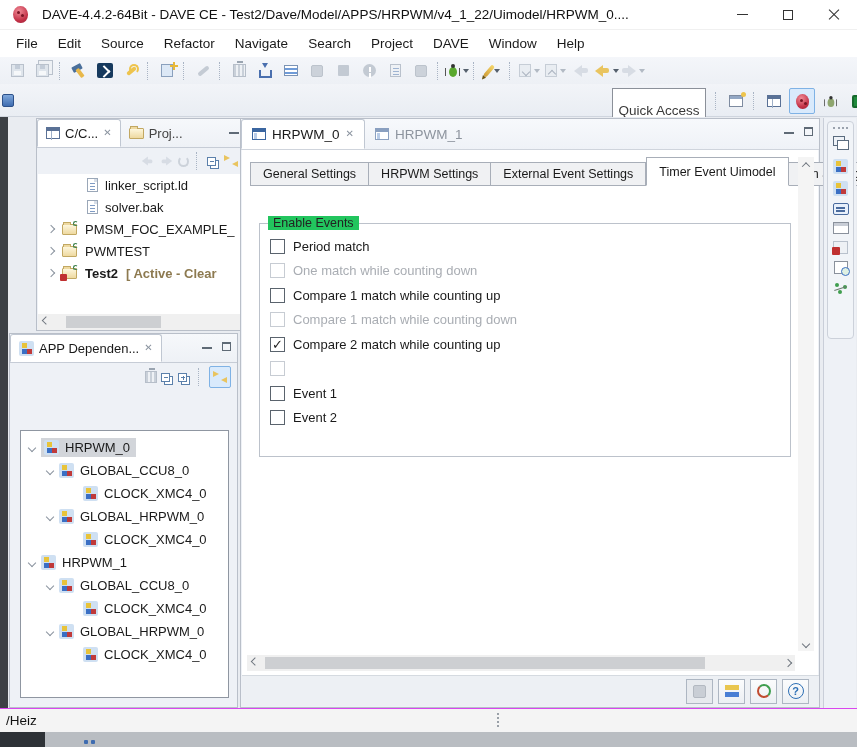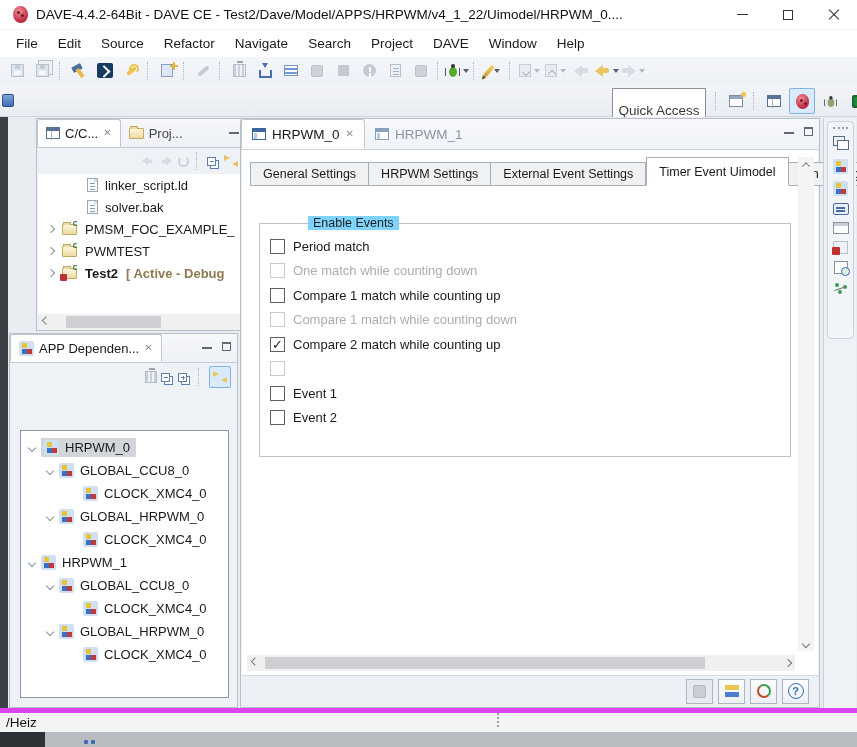--- a/index.html
+++ b/index.html
@@ -3,21 +3,21 @@
 <meta charset="utf-8">
 <style>
   * { margin:0; padding:0; box-sizing:border-box; }
   html,body { width:857px; height:747px; }
   body { position:relative; font-family:"Liberation Sans",sans-serif; background:#fff; overflow:hidden; color:#1a1a1a; }
 
   
   .titlebar { position:absolute; left:0; top:0; width:857px; height:30px; background:#fff; display:flex; align-items:center; border-bottom:1px solid #f0f0f0;}
   .logo { width:15px; height:17px; margin-left:13px; background:radial-gradient(circle at 40% 30%,#f08a96,#c23046 65%,#9c2438); border-radius:50% 50% 48% 52%; position:relative; flex:none;}
   .logo::before { content:""; position:absolute; left:4px; top:5px; width:3px; height:3px; border-radius:50%; background:#7a1626; box-shadow:4px 3px 0 #7a1626; }
-  .title-text { margin-left:8px; font-size:13.5px; color:#111; white-space:nowrap; }
+  .title-text { margin-left:14px; font-size:13.5px; color:#111; white-space:nowrap; }
   .win-controls { margin-left:auto; display:flex; height:30px; }
   .win-btn { width:46px; height:30px; display:flex; align-items:center; justify-content:center; position:relative; }
   .g-min { width:11px; height:1px; background:#333; }
   .g-max { width:10px; height:10px; border:1px solid #333; }
   .g-close1,.g-close2 { position:absolute; width:14px; height:1px; background:#333; }
   .g-close1 { transform:rotate(45deg);} .g-close2 { transform:rotate(-45deg);}
 
   .menubar { position:absolute; left:0; top:30px; width:857px; height:27px; background:#fff; display:flex; align-items:center; padding-left:6px; font-size:13.5px; }
   .menu-item { padding:4px 10px; }
 
@@ -159,21 +159,21 @@
   .i-formwin::before { content:""; position:absolute; left:0; top:0; width:100%; height:3px; background:#3b66a0; }
   .i-formwin::after { content:""; position:absolute; left:1px; top:4px; width:3px; height:6px; background:#b8cce8; }
   .i-formwin.dim { border-color:#8aa0c0; } .i-formwin.dim::before { background:#8aa0c0; }
   .ed-content { position:absolute; left:1px; top:31px; width:576px; height:527px; background:#fff; }
   .stabs { position:absolute; left:8px; top:6px; right:22px; display:flex; align-items:flex-end; height:30px;}
   .stabs::after { content:""; flex:1; height:24px; border-bottom:1px solid #a8aeb8; }
   .stab { padding:0 12px; border:1px solid #a8aeb8; border-left:none; background:#f0f1f3; font-size:12.5px; height:24px; display:flex; align-items:center; white-space:nowrap;}
   .stab:first-child { border-left:1px solid #a8aeb8; }
   .stab.active { background:#fff; height:29px; border-left:1px solid #a8aeb8; border-bottom:1px solid #fff; z-index:2; }
   .group { position:absolute; left:17px; top:73px; width:532px; height:234px; border:1px solid #bcc2cb; }
-  .group-title { position:absolute; top:-8px; left:8px; background:#7dd3fc; padding:0 5px; font-size:12.5px; color:#222;margin-left:40px; }
+  .group-title { position:absolute; top:-8px; left:8px; background:#22c55e; padding:0 5px; font-size:12.5px; color:#222; }
   .cblist { position:absolute; left:10px; top:10px; right:10px; }
   .cbrow { display:flex; align-items:center; gap:8px; height:24.5px; font-size:13px; }
   .cb { width:15px; height:15px; border:1px solid #5a636d; background:#fff; position:relative; flex:none;}
   .cb.dis { border-color:#c7ccd3; }
   .cb.checked::after { content:"\2713"; position:absolute; left:1px; top:-1px; font-size:13px; color:#222; }
   .cbrow.dis .cblabel { color:#a9adb3; }
   .ed-bottom { position:absolute; left:1px; bottom:1px; width:577px; height:31px; background:#edf0f4; border-top:1px solid #d5dae0; display:flex; align-items:center; justify-content:flex-end; gap:5px; padding-right:10px;}
   .btn-sq { width:27px; height:25px; border:1px solid #adb6c2; background:linear-gradient(#fbfcfd,#eceff3); display:flex; align-items:center; justify-content:center; }
   .btn-sq.dis { background:#e7eaee; }
   .bi-chip { width:13px; height:13px; background:#c9ced5; border:1px solid #b3b9c1; border-radius:2px;}
@@ -197,21 +197,21 @@
   .ti-table::before { content:""; position:absolute; left:0; top:0; width:100%; height:3px; background:#c8cdd6; }
   .ti-problems { width:15px; height:13px; margin:7px auto; background:#eef1f5; border:1px solid #b9c1cc; position:relative;}
   .ti-problems::after { content:""; position:absolute; left:-2px; bottom:-2px; width:8px; height:8px; background:#c03030; border-radius:1px;}
   .ti-search { width:14px; height:13px; margin:7px auto; border:1px solid #8a919c; background:#fff; position:relative;}
   .ti-search::after { content:""; position:absolute; right:-3px; bottom:-3px; width:7px; height:7px; border:1.5px solid #3a6fc4; border-radius:50%; background:#dff0e2;}
   .ti-signals { width:16px; height:14px; margin:7px auto; position:relative; }
   .ti-signals::before { content:""; position:absolute; left:2px; top:2px; width:4px; height:4px; border-radius:50%; background:#3f9e4f; box-shadow:8px 2px 0 #3f9e4f, 3px 7px 0 #3f9e4f; }
   .ti-signals::after { content:""; position:absolute; left:1px; top:7px; width:13px; height:1px; background:#6a7a6e; transform:rotate(-18deg);}
 
   
-  .statusbar { position:absolute; left:0; top:708px; width:857px; height:24px; background:#f4f4f4; border-top:5px solid #d946ef; display:flex; align-items:center; font-size:13.5px; }
+  .statusbar { position:absolute; left:0; top:708px; width:857px; height:24px; background:#f4f4f4; border-top:1px solid #d946ef; display:flex; align-items:center; font-size:13.5px; }
   .status-text { margin-left:6px; color:#111; }
   .grip { position:absolute; left:497px; top:713px; width:2px; height:14px; border-left:2px dotted #9aa0a8; }
   .taskbar { position:absolute; left:0; top:732px; width:857px; height:15px; background:#b9bdc2; }
   .task-dark { position:absolute; left:0; top:0; width:45px; height:15px; background:#2e3237; }
   .task-dot { position:absolute; top:8px; width:4px; height:4px; background:#3f6cb0; border-radius:1px;}
 </style>
 </head>
 <body>
 
 <div class="titlebar">
@@ -423,21 +423,21 @@
         </div>
       <span>PWMTEST</span>
     </div>
     <div class="trow" style="padding-left:10px; gap:8px;">
       <div class="chev r"></div>
       <div class="i-folder">
           <div class="cbadge"></div>
           <div class="xbadge"></div>
         </div>
       <span style="font-weight:bold;">Test2</span>
-      <span class="active-suffix">[ Active - Debug</span>
+      <span class="active-suffix">[ Active - Clear</span>
     </div>
   </div>
   <div class="sb" style="left:211px; top:55px; width:16px; height:141px;">
     <div class="sb-ar" style="top:0; left:0;">
         <div class="ch up"></div>
       </div>
     <div class="thumb" style="left:2px; top:18px; width:12px; height:38px;"></div>
     <div class="sb-ar" style="bottom:0; left:0;">
         <div class="ch down"></div>
       </div>

